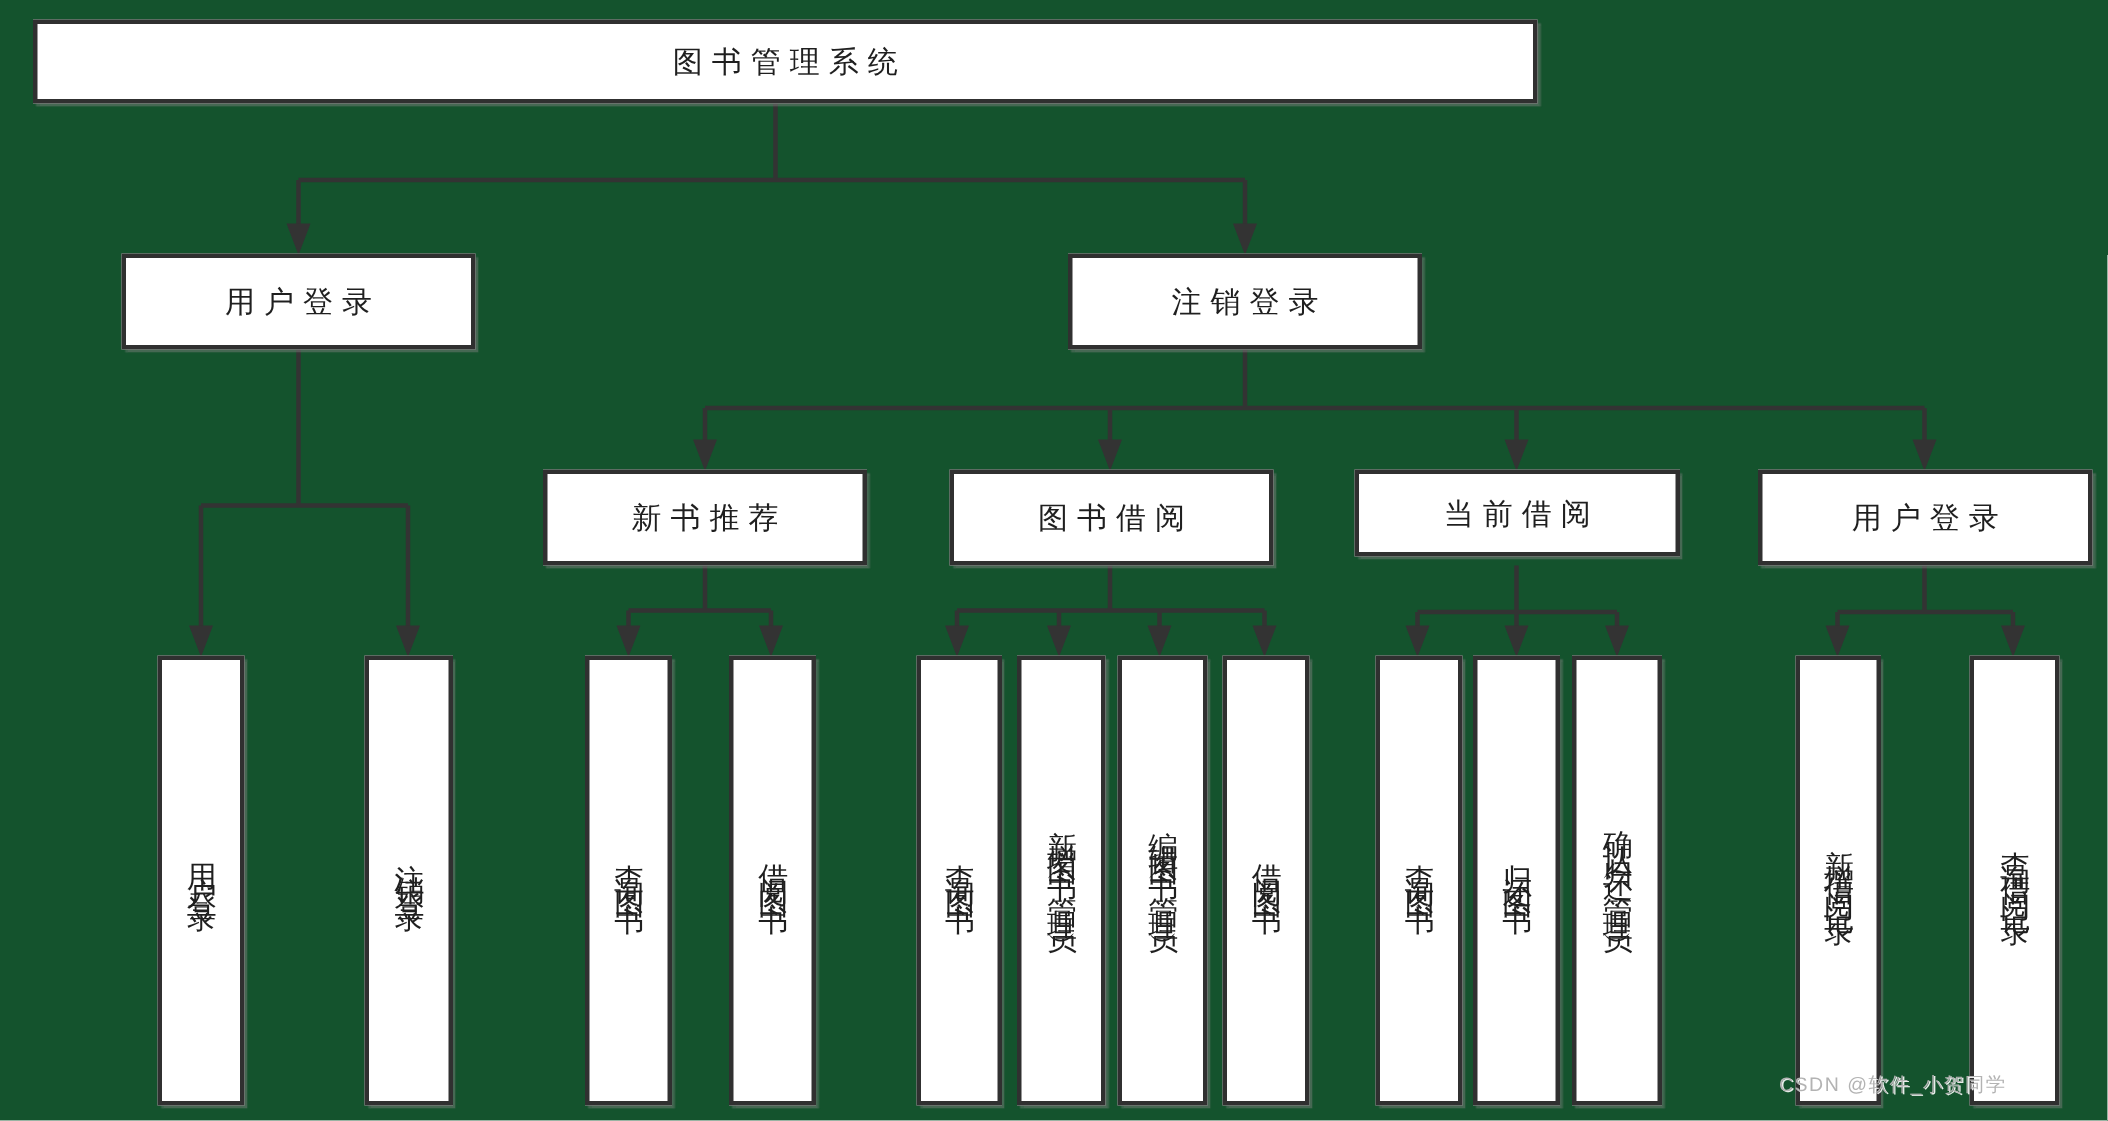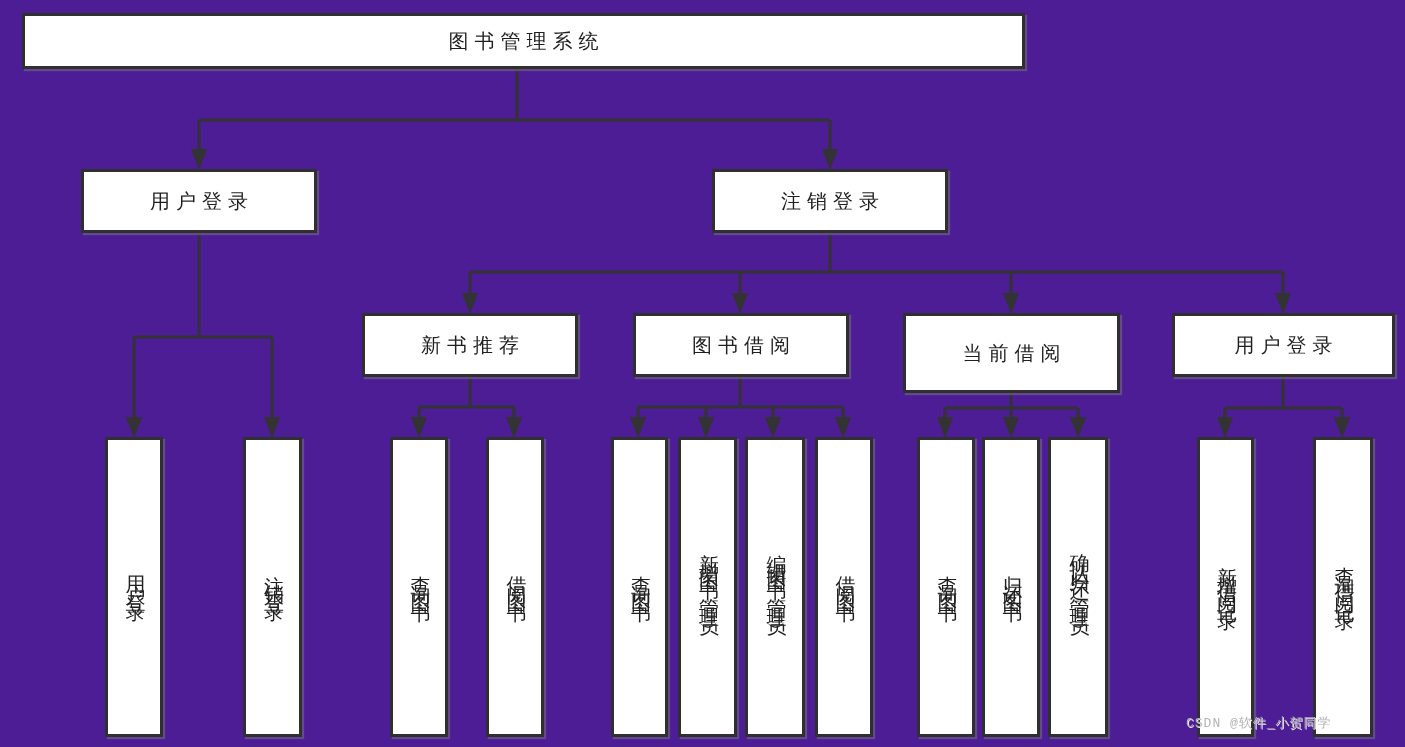--- a/index.html
+++ b/index.html
@@ -5,23 +5,22 @@
   html, body {
     margin: 0;
     padding: 0;
     background: #ffffff;
     font-family: "Liberation Sans", "DejaVu Sans", sans-serif;
   }
   #canvas {
     position: relative;
     width: 1405px;
     height: 747px;
-    background: #4c1d95;
+    background: #14532d;
     overflow: hidden;
-    font-family: Liberation Mono, monospace;
   }
   #connectors {
     position: absolute;
     left: 0; top: 0;
     width: 1405px; height: 747px;
   }
   .box {
     position: absolute;
     box-sizing: border-box;
     background: #ffffff;
@@ -106,21 +105,21 @@
   <div class="box" style="left:712px;top:169px;width:236px;height:64px">
     <span class="hlabel">注销登录</span>
   </div>
 
   <div class="box" style="left:633px;top:313px;width:216px;height:64px">
     <span class="hlabel">图书借阅</span>
   </div>
   <div class="box" style="left:362px;top:313px;width:216px;height:64px">
     <span class="hlabel">新书推荐</span>
   </div>
-  <div class="box" style="left:903px;top:313px;width:217px;height:80px">
+  <div class="box" style="left:903px;top:313px;width:217px;height:58px">
     <span class="hlabel">当前借阅</span>
   </div>
   <div class="box" style="left:1172px;top:313px;width:223px;height:64px">
     <span class="hlabel">用户登录</span>
   </div>
 
   <div class="box vbox" style="left:105px;top:437px;width:58px;height:300px">
     <span class="vlabel">用户登录</span>
   </div>
   <div class="box vbox" style="left:243px;top:437px;width:59px;height:300px">

